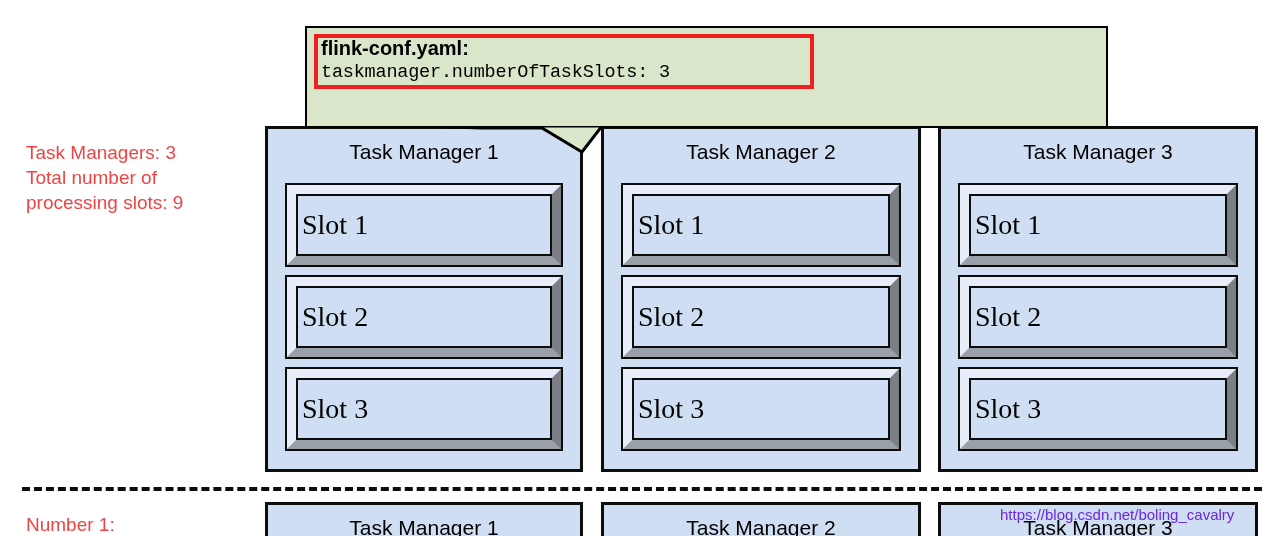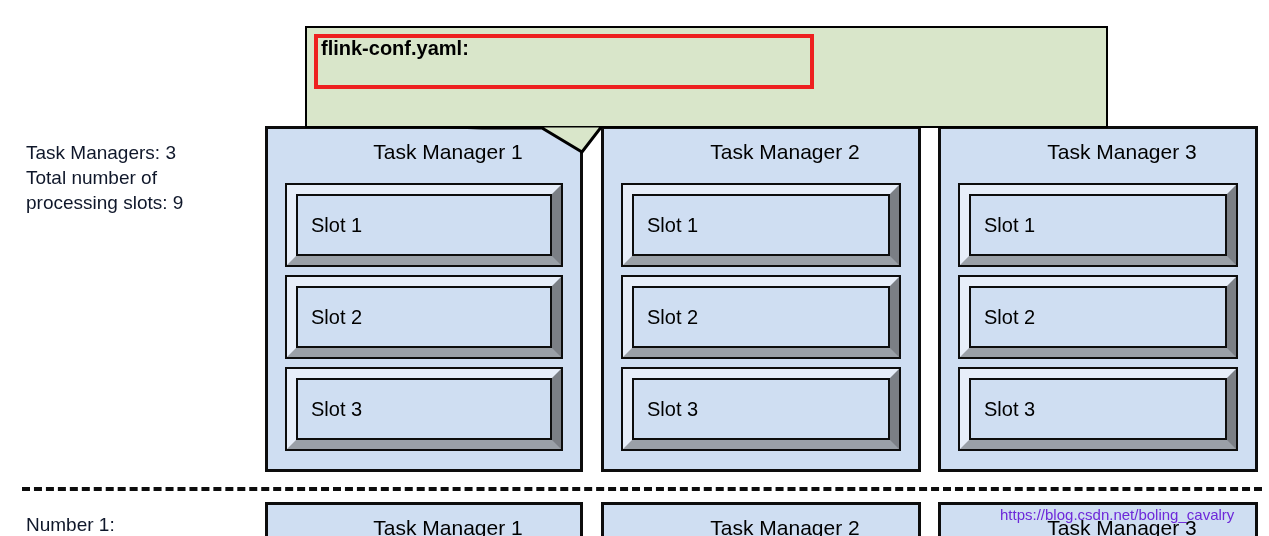--- a/index.html
+++ b/index.html
@@ -14,21 +14,21 @@
     overflow: hidden;
     font-family: "Liberation Sans", sans-serif;
     color: #000000;
   }
 
   
   .side-label {
     position: absolute;
     font-size: 19px;
     line-height: 25px;
-    color: #0f172a;
+    color: #ef4444;
     white-space: pre-line;
   }
   #summary-label { left: 26px; top: 140px; width: 235px; }
   #example-label { left: 26px; top: 512px; width: 235px; }
 
   
   #config-callout {
     position: absolute;
     left: 305px;
     top: 26px;
@@ -104,21 +104,20 @@
     z-index: 2;
   }
   .tm-title {
     position: absolute;
     left: 0;
     top: 10px;
     width: 100%;
     text-align: center;
     font-size: 21px;
     line-height: 26px;
-    padding-left: 24px;
   }
 
   
   .slot {
     position: absolute;
     box-sizing: border-box;
     background: #cfdef2;
     border: 2px solid #0d0d0d;
   }
   .slot-bevel {
@@ -134,26 +133,27 @@
   }
   .slot-inner {
     position: absolute;
     left: 9px; top: 9px; right: 9px; bottom: 9px;
     border: 2px solid #0d0d0d;
     background: #cfdef2;
     box-sizing: border-box;
   }
   .slot-label {
     position: absolute;
-    left: 13px;
+    left: 4px;
     top: 50%;
     transform: translateY(-50%);
-    font-size: 20px;
+    font-size: 28px;
     line-height: 24px;
     white-space: nowrap;
+    font-family: Liberation Serif, serif;
   }
 
   
   #divider {
     position: absolute;
     left: 22px;
     top: 487px;
     width: 1240px;
     height: 0;
     border-top: 4px dashed #0d0d0d;
@@ -178,20 +178,21 @@
 <div class="side-label" id="summary-label">Task Managers: 3
 Total number of
 processing slots: 9</div>
 
 <div class="side-label" id="example-label">Number 1:</div>
 
 <div id="config-callout">
   <div id="config-callout-inner">
     <div class="redbox"></div>
     <div class="cfg-line1">flink-conf.yaml:</div>
+    <div class="cfg-line2">taskmanager.numberOfTaskSlots: 3</div>
   </div>
 </div>
 
 <svg id="callout-tail" viewBox="0 0 180 28" preserveAspectRatio="none">
   <polygon points="0,0 180,0 160,26 120,2 60,2" fill="#d9e6ca" stroke="#000000" stroke-width="3"></polygon>
 </svg>
 
 <div class="tm-box" style="left:265px; top:126px; width:318px; height:346px;">
   <div class="tm-title">Task Manager 1</div>
 

